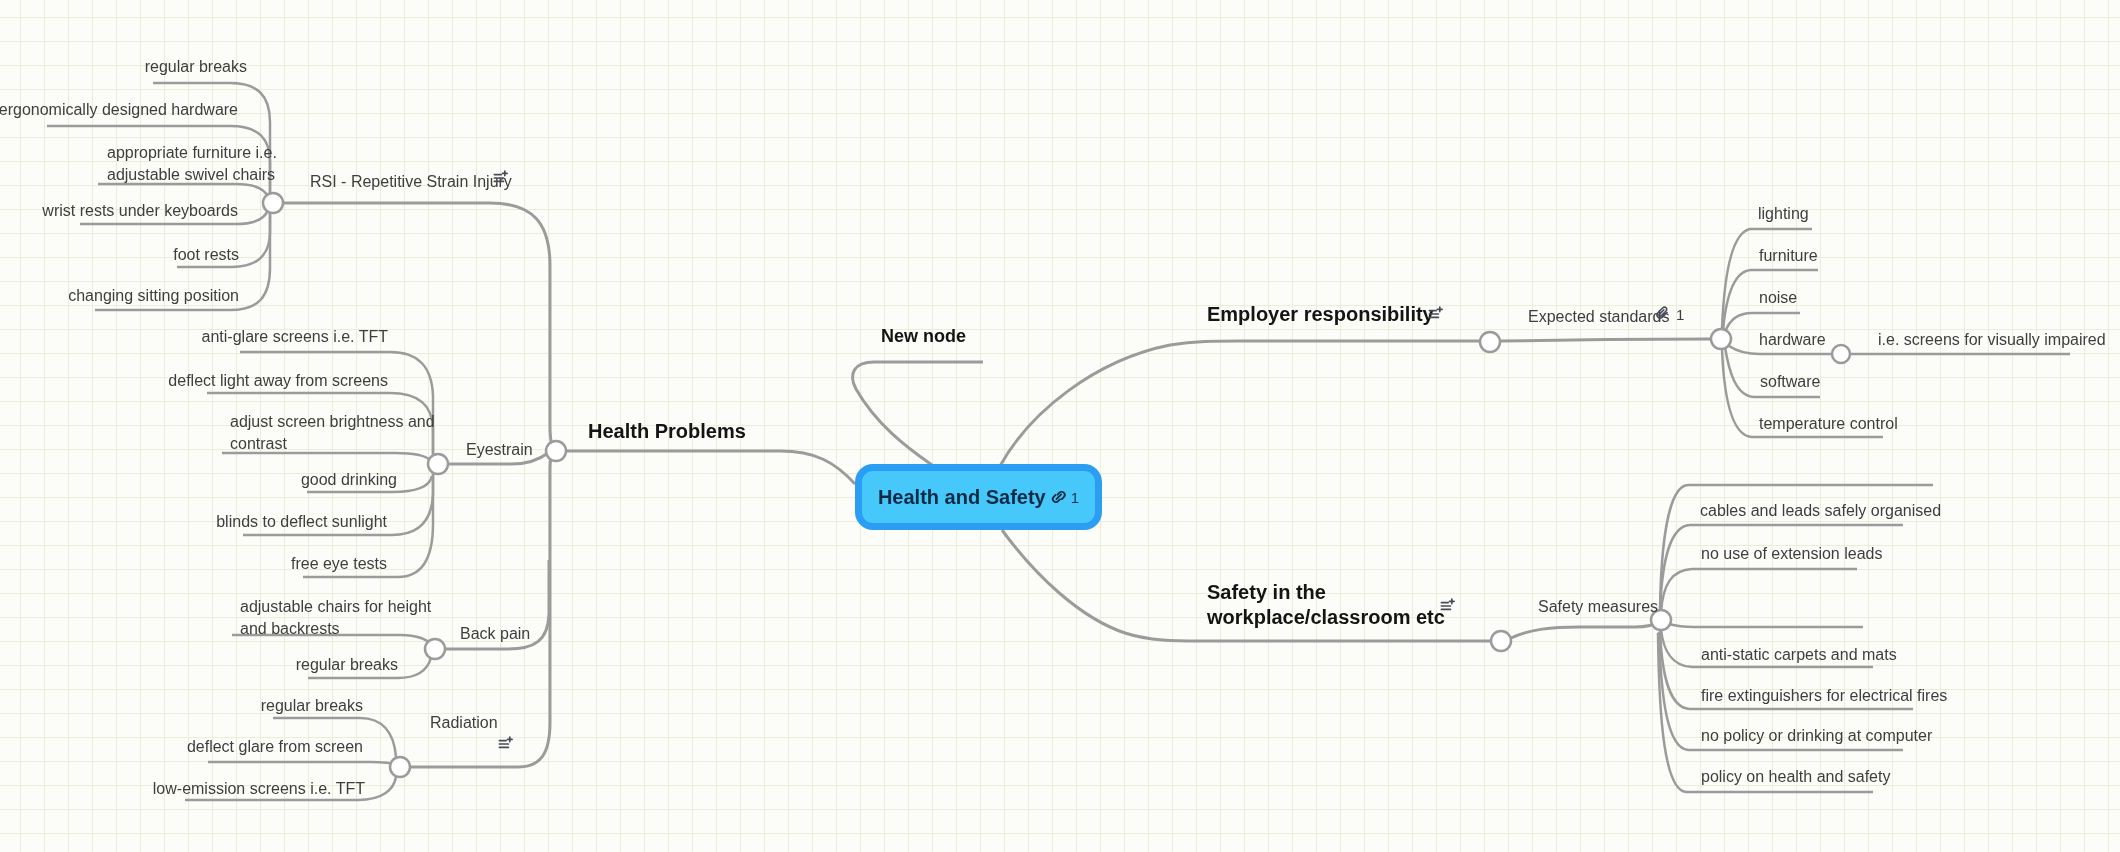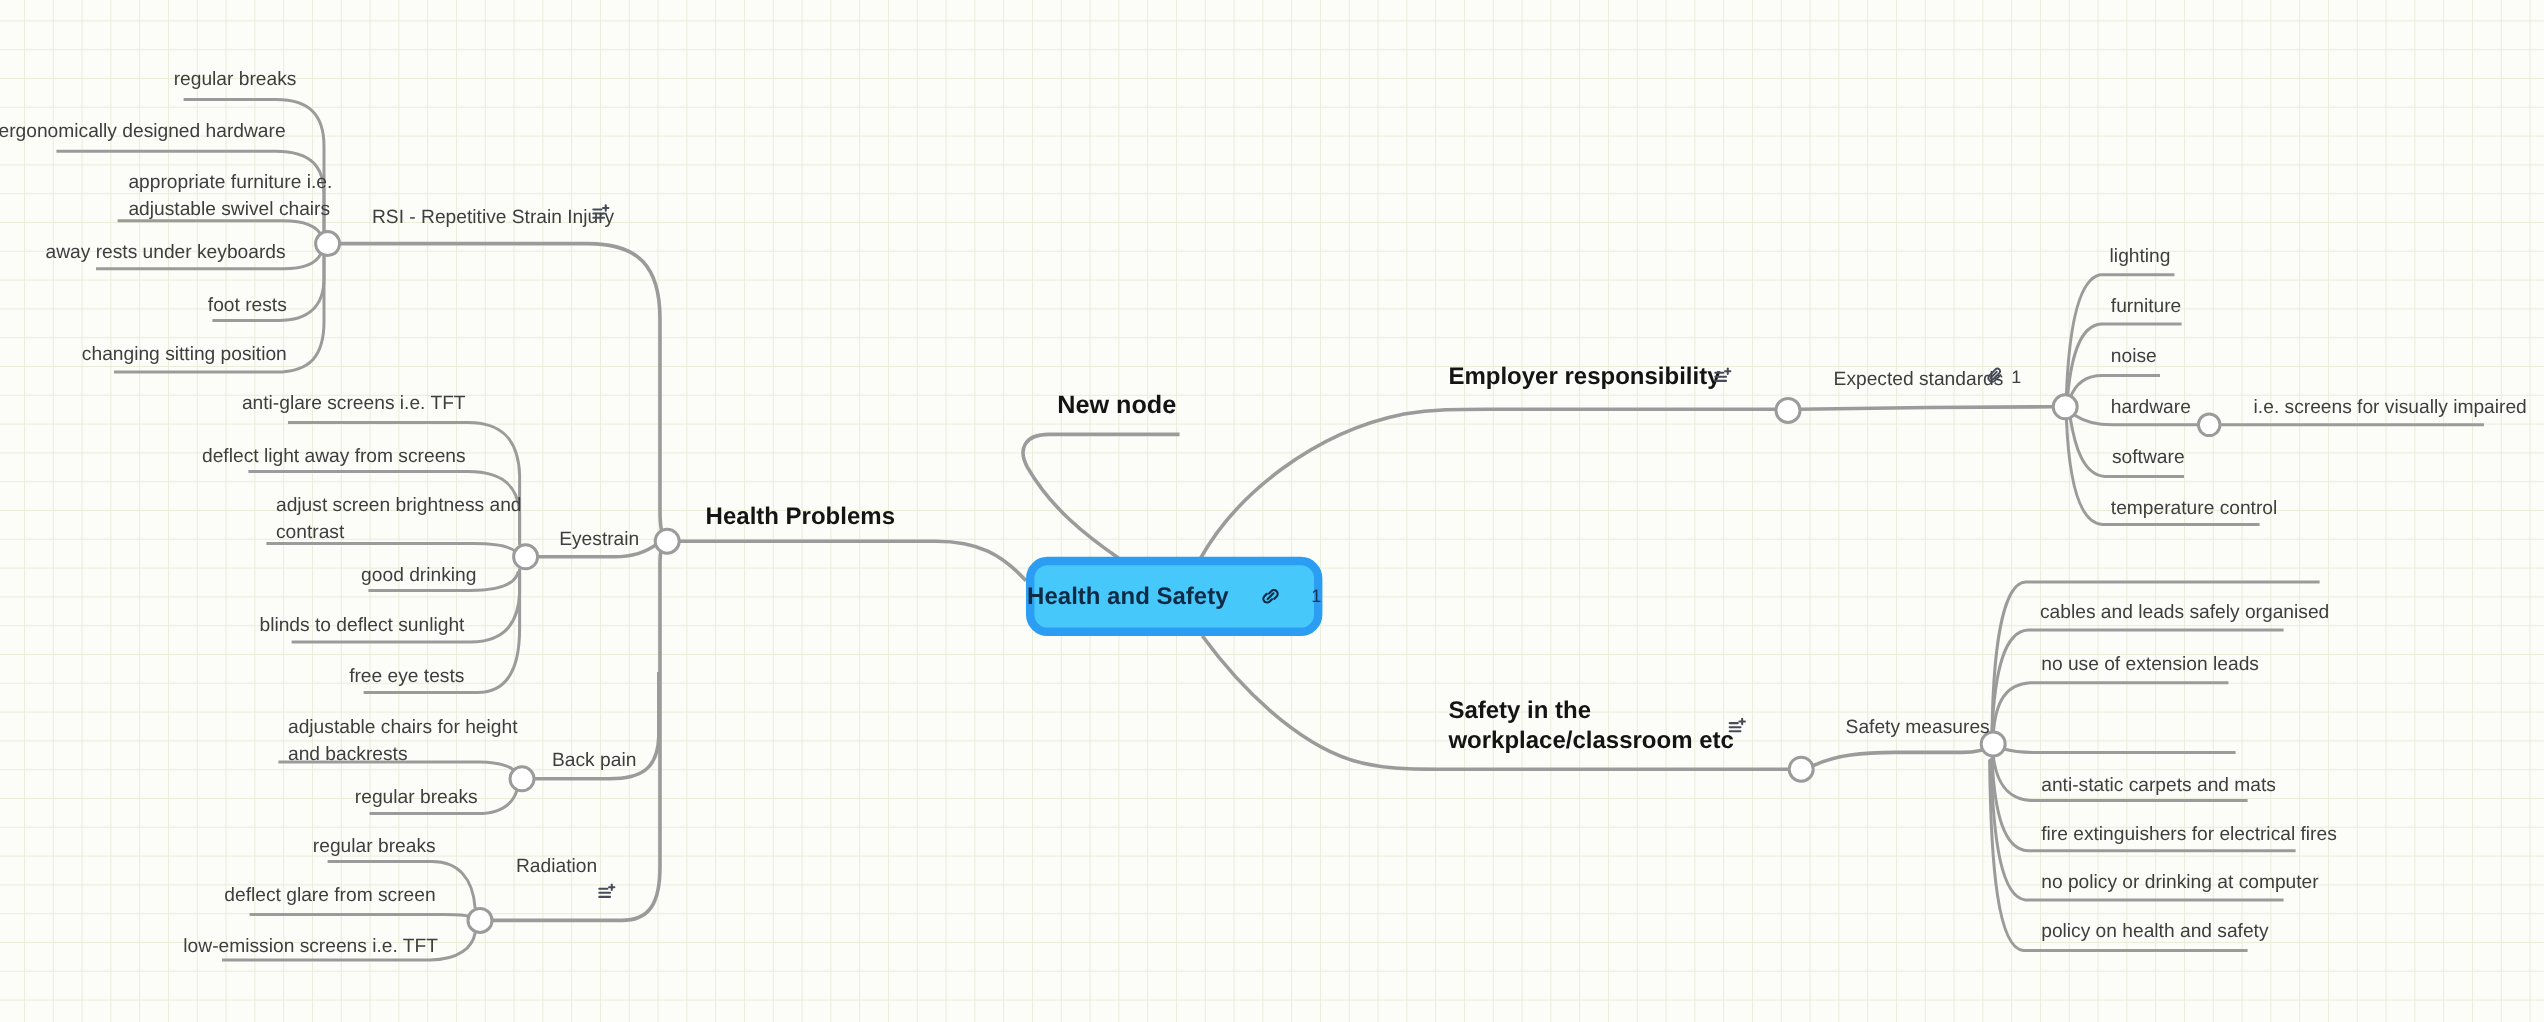--- a/index.html
+++ b/index.html
@@ -13,26 +13,26 @@
     font-family:"Liberation Sans", sans-serif;
   }
   svg.wires{position:absolute;left:0;top:0;}
   .wire{fill:none;stroke:#9b9b9b;stroke-width:2.5;}
   .wire.main{stroke-width:3;}
   .junction{fill:#ffffff;stroke:#9b9b9b;stroke-width:2.5;}
   .label{position:absolute;color:#3e3e3e;font-size:16px;line-height:1.35;white-space:pre-line;}
   .label.nowrap{white-space:nowrap;}
   .label.ra{text-align:right;}
   .label.bold{font-weight:bold;color:#141414;font-size:20px;line-height:1.25;}
-  .label.bold.sm{font-size:21px;}
+  .label.bold.sm{font-size:18px;}
   .icon{position:absolute;display:inline-block;line-height:0;}
   #root-node{
     position:absolute;left:855px;top:464px;width:247px;height:66px;box-sizing:border-box;
     background:#47c8fb;border:7px solid #2b9ef3;border-radius:18px;
-    display:flex;align-items:center;justify-content:center;gap:25px;
+    display:flex;align-items:center;justify-content:center;gap:3px;
   }
   #root-node .ttl{font-weight:bold;font-size:20px;color:#0e2a44;white-space:nowrap;}
   #root-node .cnt{font-size:15px;color:#16324c;}
   .badge-cnt{position:absolute;font-size:15px;color:#3e3e3e;}
 </style>
 </head>
 <body>
 
 <div id="stage">
 
@@ -104,21 +104,21 @@
       <circle class="junction" cx="1841" cy="354" r="9"></circle>
       <circle class="junction" cx="1501" cy="641" r="10"></circle>
       <circle class="junction" cx="1661" cy="620" r="10"></circle>
     </g>
   </svg>
 
   <div class="label ra nowrap" style="right:1873px;top:56px">regular breaks</div>
   <div class="label ra nowrap" style="right:1882px;top:99px">ergonomically designed hardware</div>
   <div class="label" style="left:107px;top:142px">appropriate furniture i.e.
 adjustable swivel chairs</div>
-  <div class="label ra nowrap" style="right:1882px;top:200px">away rests under keyboards</div>
+  <div class="label ra nowrap" style="right:1882px;top:200px">wrist rests under keyboards</div>
   <div class="label ra nowrap" style="right:1881px;top:244px">foot rests</div>
   <div class="label ra nowrap" style="right:1881px;top:285px">changing sitting position</div>
   <div class="label nowrap" style="left:310px;top:171px">RSI - Repetitive Strain Injury</div>
   <span class="icon" style="left:493px;top:170px">
     <svg width="15" height="15" viewBox="0 0 15 15">
         <g stroke="#464b57" stroke-width="1.7" stroke-linecap="round" fill="none">
           <line x1="1.4" y1="4.6" x2="8.2" y2="4.6"></line>
           <line x1="1.4" y1="8" x2="10.4" y2="8"></line>
           <line x1="1.4" y1="11.4" x2="10.4" y2="11.4"></line>
           <line x1="11.8" y1="1" x2="11.8" y2="5.6"></line>

